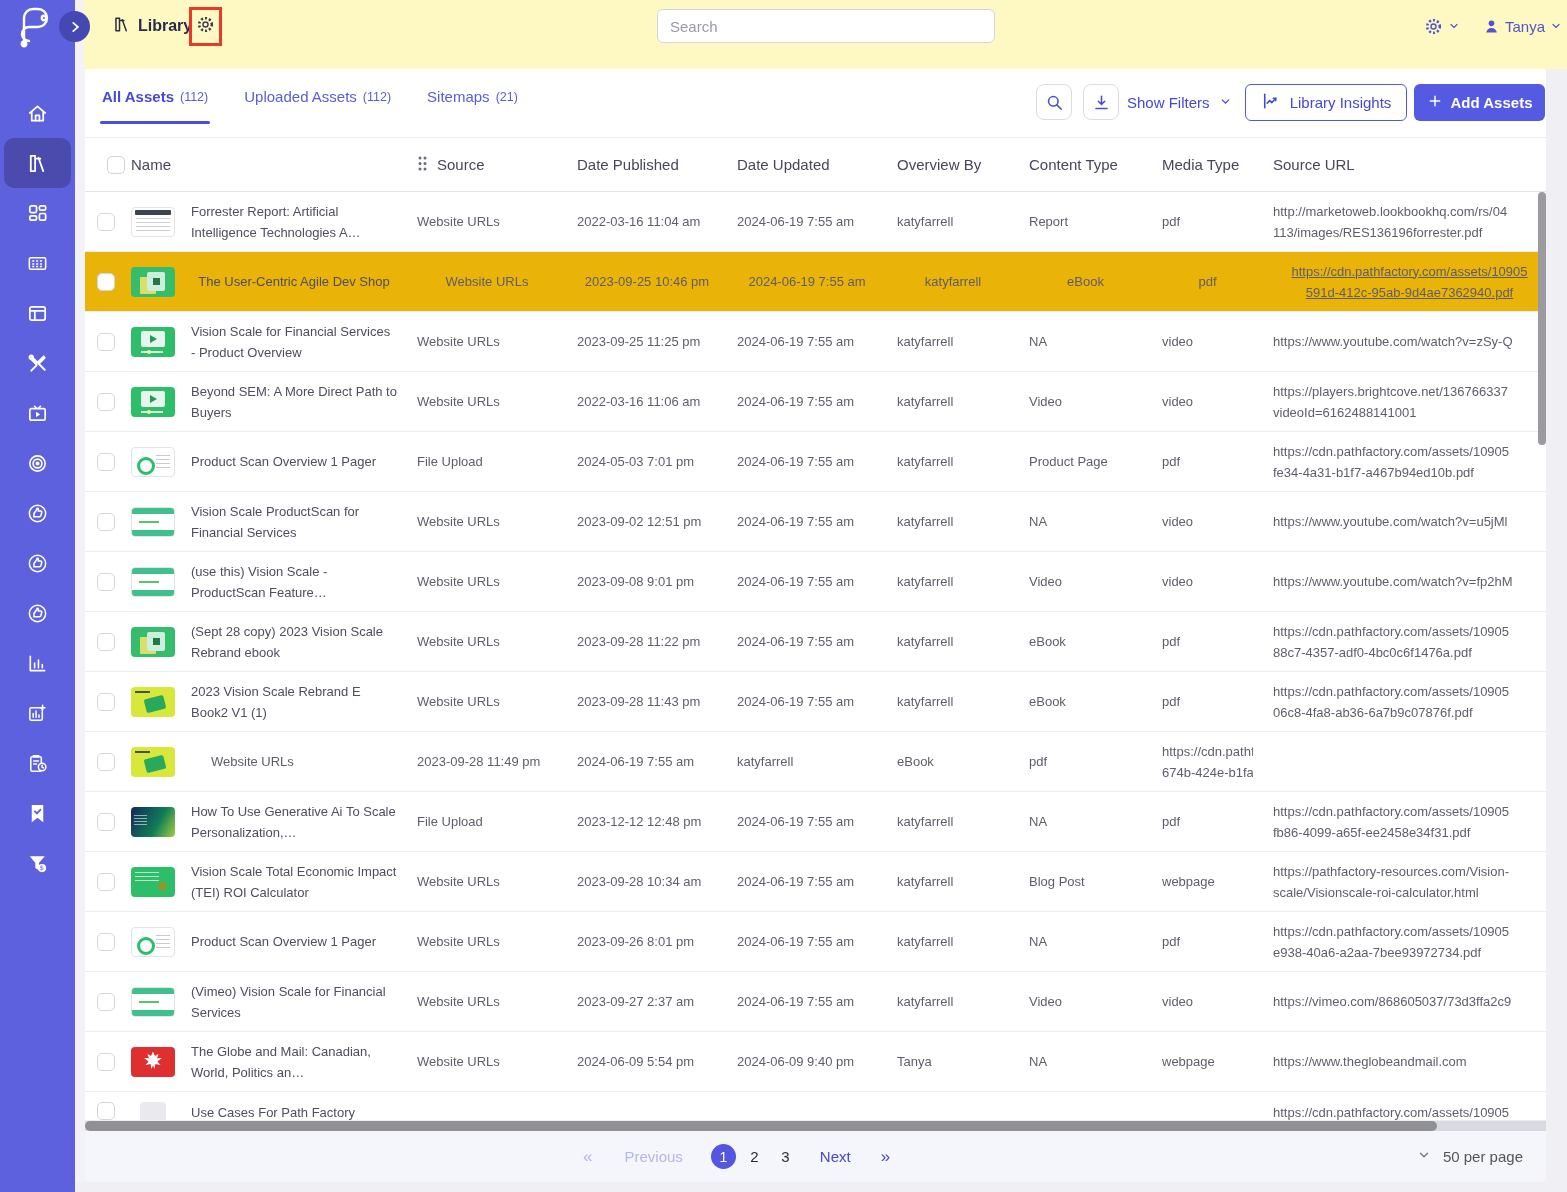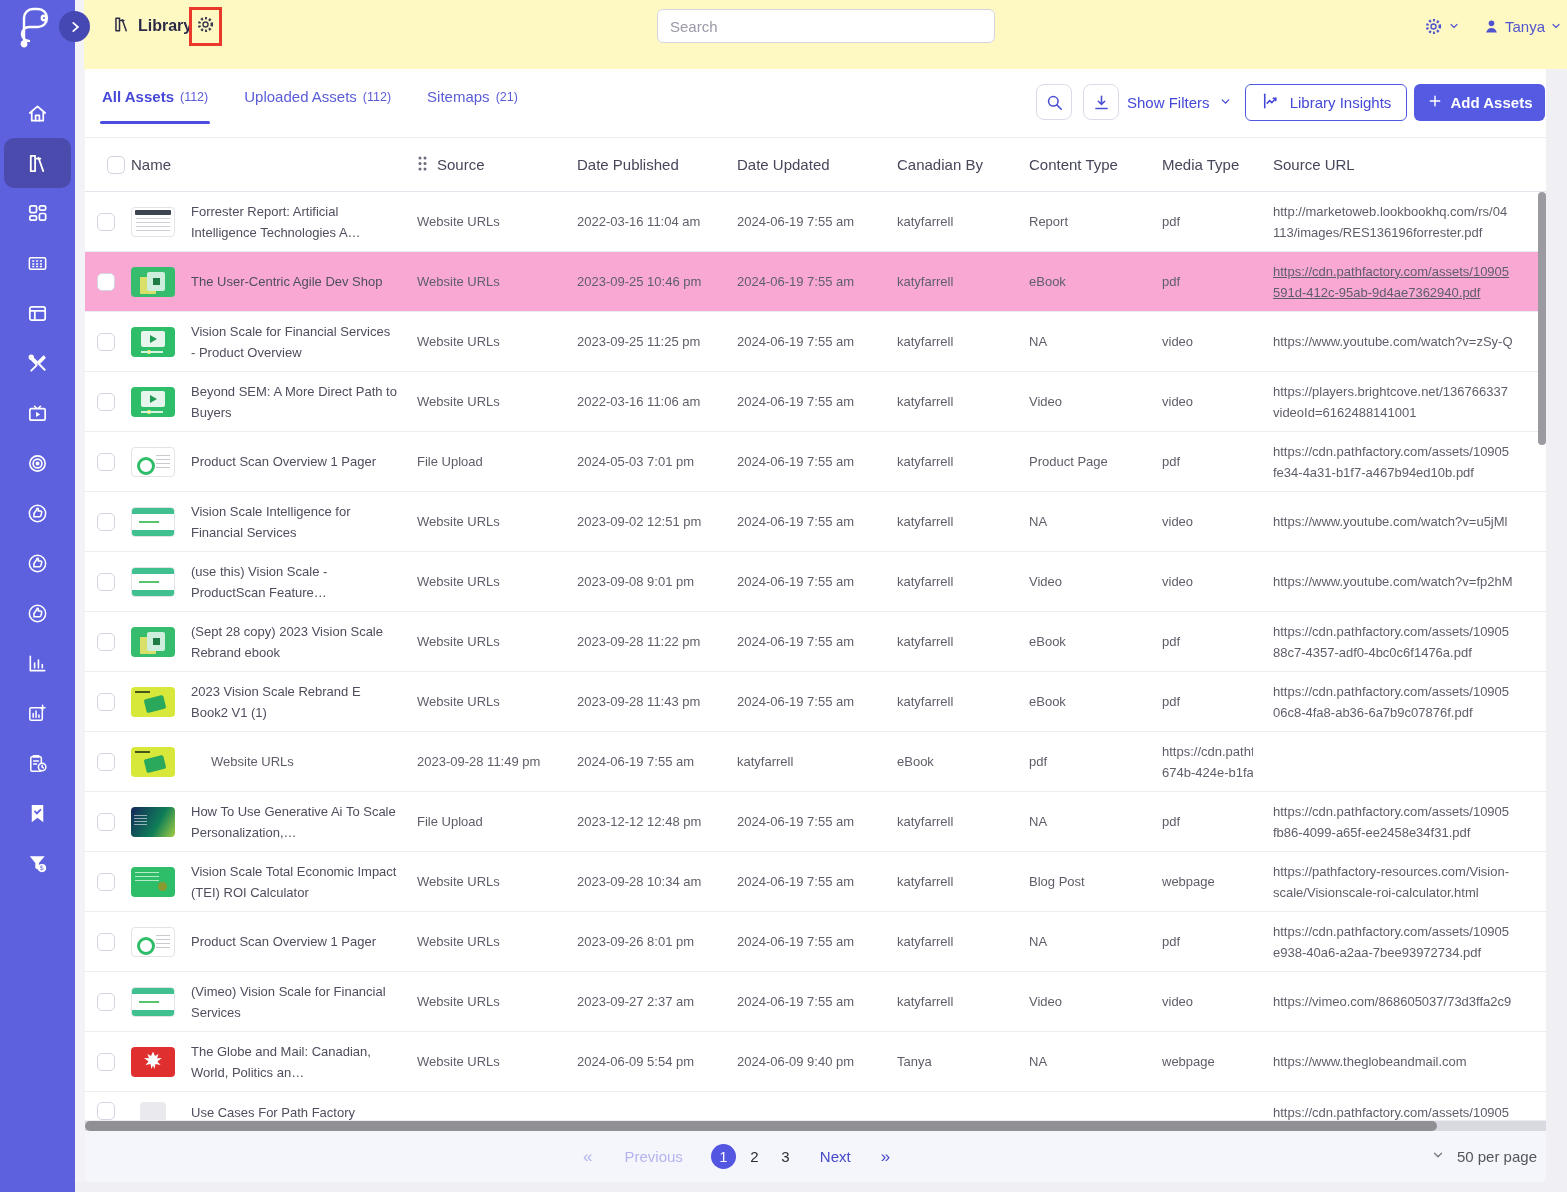--- a/index.html
+++ b/index.html
@@ -61,21 +61,21 @@
     font-family:"Liberation Sans",sans-serif; }
 
   
   .grid-row { display:grid; grid-template-columns:42px 64px 206px 160px 160px 160px 132px 133px 111px 1fr; align-items:center; }
   .thead { position:absolute; top:85px; left:0; width:1461px; height:55px; border-top:1px solid #ececf2; border-bottom:1px solid #e4e4ec;
     color:#47475a; font-size:15px; background:#fff; z-index:3; }
   .thead .hcell { padding-left:20px; display:flex; align-items:center; gap:9px; }
   .thead .h-name { padding-left:4px; }
   .tbody { position:absolute; top:140px; left:0; width:1461px; }
   .trow { height:60px; border-bottom:1px solid #ececf3; background:#fff; font-size:13px; color:#5e5e6a; }
-  .trow.hl { background:#f9a8d4; }
+  .trow.hl { background:#eab308;text-align:center; }
   .trow.clipped { height:29px; overflow:hidden; align-items:start; }
   .trow.clipped .cell { padding-top:10px; }
   .cell { padding-left:20px; overflow:hidden; }
   .c-check, .c-thumb { padding-left:0; }
   .c-check { display:flex; justify-content:center; }
   .checkbox { width:18px; height:18px; border:1.5px solid #d4d4e0; border-radius:5px; background:#fff; display:block; cursor:pointer; }
   .c-thumb { padding-left:4px; }
   .c-name { padding-left:0; color:#4e4e5e; line-height:21px; }
   .c-url { line-height:21px; }
   .uline { white-space:nowrap; overflow:hidden; }
@@ -128,21 +128,21 @@
 
   
   .footer { position:absolute; left:0; top:1079px; width:1461px; height:51px; background:#f5f5fc; border-radius:0 0 8px 8px; z-index:5; }
   .pager { position:absolute; left:498px; top:0; height:51px; display:flex; align-items:center; font-size:15px; }
   .pg-first { color:#b4b5ee; font-size:17px; margin-right:32px; cursor:default; }
   .pg-prev { color:#b4b5ee; margin-right:28px; cursor:default; }
   .pg-num { width:25px; height:25px; display:flex; align-items:center; justify-content:center; color:#2c2c34; cursor:pointer; margin-right:6px; }
   .pg-num.active { background:#5356e0; color:#fff; border-radius:50%; font-size:14px; }
   .pg-next { color:#4649c8; margin:0 30px 0 16px; cursor:pointer; }
   .pg-last { color:#4649c8; font-size:17px; cursor:pointer; }
-  .per-page { position:absolute; right:9px; top:0; height:51px; display:flex; align-items:center; gap:12px; color:#54545e; font-size:15px; cursor:pointer; }
+  .per-page { position:absolute; right:23px; top:0; height:51px; display:flex; align-items:center; gap:12px; color:#54545e; font-size:15px; cursor:pointer; }
   .per-page svg { width:14px; height:14px; color:#7a7a85; }
 
   .gutter-right { position:absolute; left:1546px; top:52px; width:21px; height:1140px; background:#f0f0f4; }
   .gutter-bottom { position:absolute; left:75px; top:1182px; width:1492px; height:10px; background:#f0f0f4; }
 </style>
 </head>
 <body>
 
 <div class="stage">
 
@@ -422,21 +422,21 @@
             <circle cx="3" cy="8.5" r="1.5"></circle>
               <circle cx="8" cy="8.5" r="1.5"></circle>
             <circle cx="3" cy="14" r="1.5"></circle>
               <circle cx="8" cy="14" r="1.5"></circle>
           </svg>
         </span>
         <span>Source</span>
       </div>
       <div class="hcell">Date Published</div>
       <div class="hcell">Date Updated</div>
-      <div class="hcell">Canadian By</div>
+      <div class="hcell">Overview By</div>
       <div class="hcell">Content Type</div>
       <div class="hcell">Media Type</div>
       <div class="hcell">Source URL</div>
     </div>
 
     <div class="tbody" id="tbody">
   <div class="trow grid-row">
     <div class="cell c-check">
             <span class="checkbox"></span>
           </div>
@@ -535,21 +535,21 @@
           </div>
   </div>
 
   <div class="trow grid-row">
     <div class="cell c-check">
             <span class="checkbox"></span>
           </div>
     <div class="cell c-thumb">
             <span class="thumb t-banner"></span>
           </div>
-    <div class="cell c-name">Vision Scale Intelligence for Financial Services</div>
+    <div class="cell c-name">Vision Scale ProductScan for Financial Services</div>
     <div class="cell">Website URLs</div>
     <div class="cell">2023-09-02 12:51 pm</div>
     <div class="cell">2024-06-19 7:55 am</div>
     <div class="cell">katyfarrell</div>
     <div class="cell">NA</div>
     <div class="cell">video</div>
     <div class="cell c-url">
             <div class="uline">https://www.youtube.com/watch?v=u5jMl</div>
           </div>
   </div>

